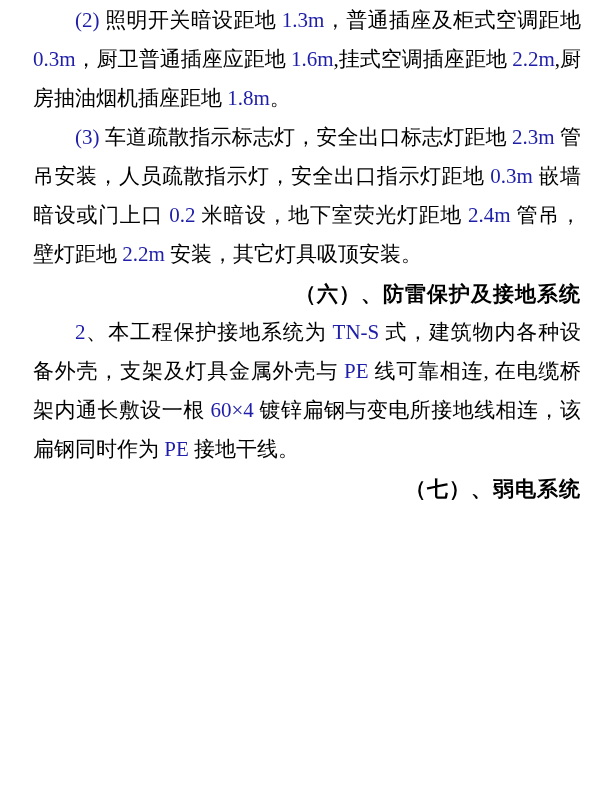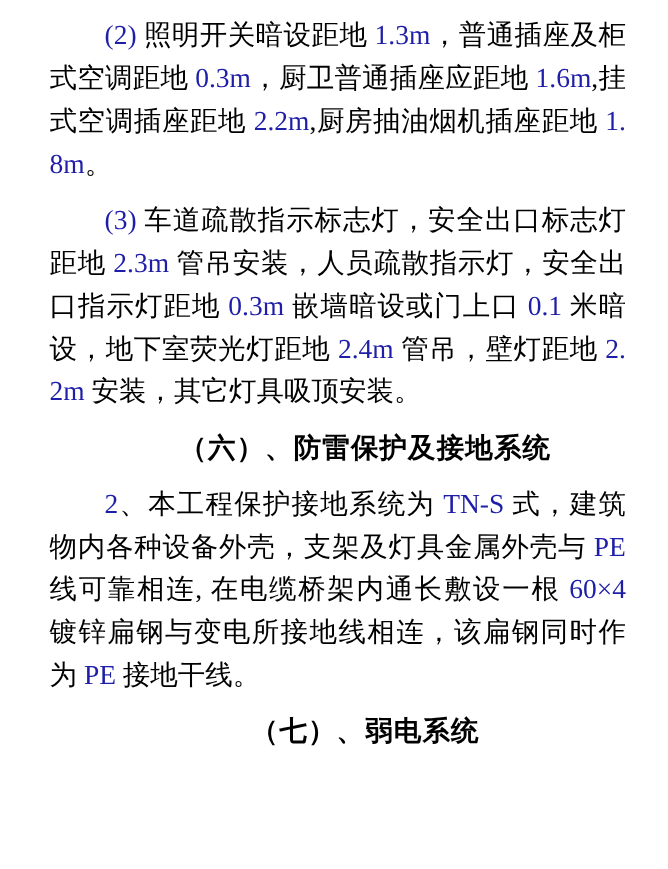--- a/index.html
+++ b/index.html
@@ -16,48 +16,48 @@
     box-sizing: border-box;
     width: 607px;
     height: 790px;
     padding: 1px 26px 0 33px;
     background: #ffffff;
     font-family: "Liberation Serif", serif;
     color: #000000;
   }
   .doc-page p,
   .doc-page h3 {
-    margin: 12px;
-    font-size: 25px;
+    margin: 0;
+    font-size: 21px;
     line-height: 39px;
     text-indent: 2em;
     text-align: justify;
     font-weight: normal;
     word-break: break-all;
   }
   .doc-page h3.heading {
     font-family: "Liberation Sans", sans-serif;
     font-weight: bold;
-    text-align: center;
+    text-align: right;
     letter-spacing: 1px;
   }
   
   .latin {
     font-family: "Liberation Serif", serif;
     color: #1e1ea8;
   }
 </style>
 </head>
 <body>
 
 <div class="doc-page">
 
   <p><span class="latin">(2)</span> 照明开关暗设距地 <span class="latin">1.3m</span>，普通插座及柜式空调距地 <span class="latin">0.3m</span>，厨卫普通插座应距地 <span class="latin">1.6m</span>,挂式空调插座距地 <span class="latin">2.2m</span>,厨房抽油烟机插座距地 <span class="latin">1.8m</span>。</p>
 
-  <p><span class="latin">(3)</span> 车道疏散指示标志灯，安全出口标志灯距地 <span class="latin">2.3m</span> 管吊安装，人员疏散指示灯，安全出口指示灯距地 <span class="latin">0.3m</span> 嵌墙暗设或门上口 <span class="latin">0.1</span> 米暗设，地下室荧光灯距地 <span class="latin">2.4m</span> 管吊，壁灯距地 <span class="latin">2.2m</span> 安装，其它灯具吸顶安装。</p>
+  <p><span class="latin">(3)</span> 车道疏散指示标志灯，安全出口标志灯距地 <span class="latin">2.3m</span> 管吊安装，人员疏散指示灯，安全出口指示灯距地 <span class="latin">0.3m</span> 嵌墙暗设或门上口 <span class="latin">0.2</span> 米暗设，地下室荧光灯距地 <span class="latin">2.4m</span> 管吊，壁灯距地 <span class="latin">2.2m</span> 安装，其它灯具吸顶安装。</p>
 
   <h3 class="heading">（六）、防雷保护及接地系统</h3>
 
 
   <p><span class="latin">2</span>、本工程保护接地系统为 <span class="latin">TN-S</span> 式，建筑物内各种设备外壳，支架及灯具金属外壳与 <span class="latin">PE</span> 线可靠相连, 在电缆桥架内通长敷设一根 <span class="latin">60×4</span> 镀锌扁钢与变电所接地线相连，该扁钢同时作为 <span class="latin">PE</span> 接地干线。</p>
 
 
   <h3 class="heading">（七）、弱电系统</h3>
 
 </div>

